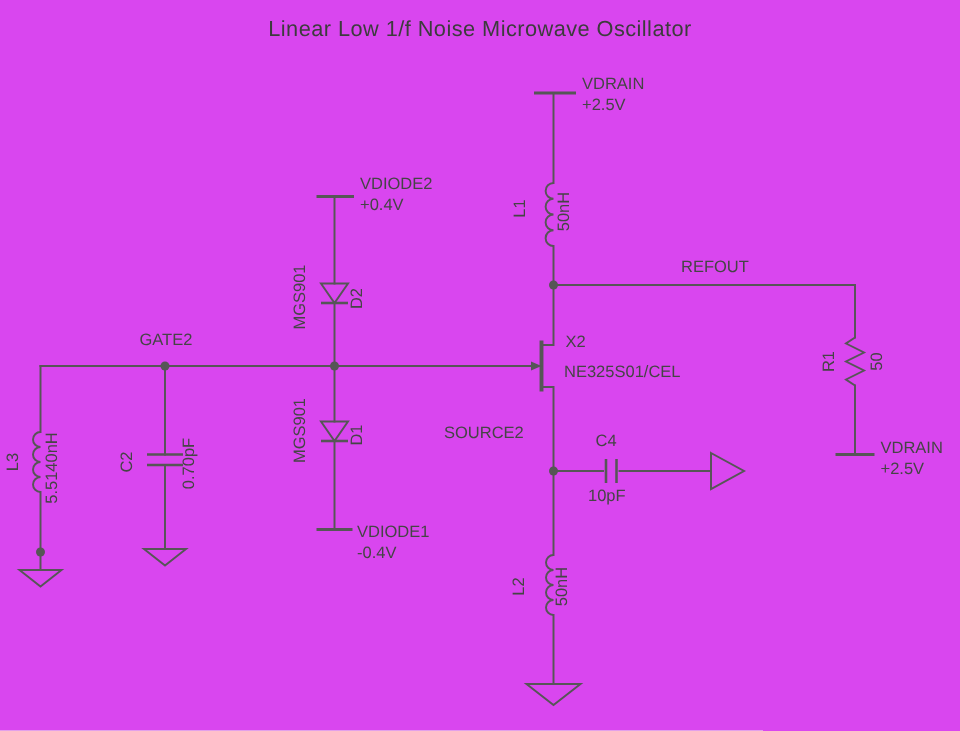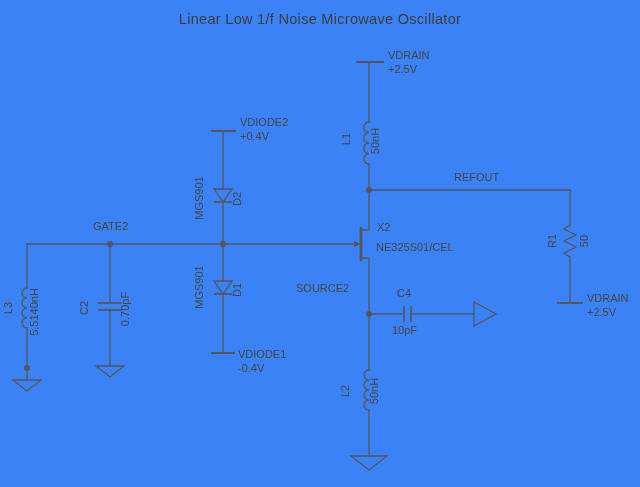--- a/index.html
+++ b/index.html
@@ -1,18 +1,18 @@
 <!DOCTYPE html>
 <html><head>
 <meta charset="utf-8">
 <style>
   html,body{margin:0;padding:0;background:#e8e8e6;}
   .page{
     width:640px;height:487px;margin:0 auto;position:relative;
-    background:#3b82f6;overflow:hidden;
+    background:#d946ef;overflow:hidden;
     font-family:"Liberation Sans", sans-serif;
   }
   svg{display:block;}
   svg text{
     fill:#454545;
     font-family:"Liberation Sans", sans-serif;
     font-size:11px;
   }
   svg text.title{font-size:14.5px;fill:#3c3c3c;letter-spacing:.3px;}
   .wire{stroke:#565656;stroke-width:1.3;fill:none;stroke-linecap:square;}

